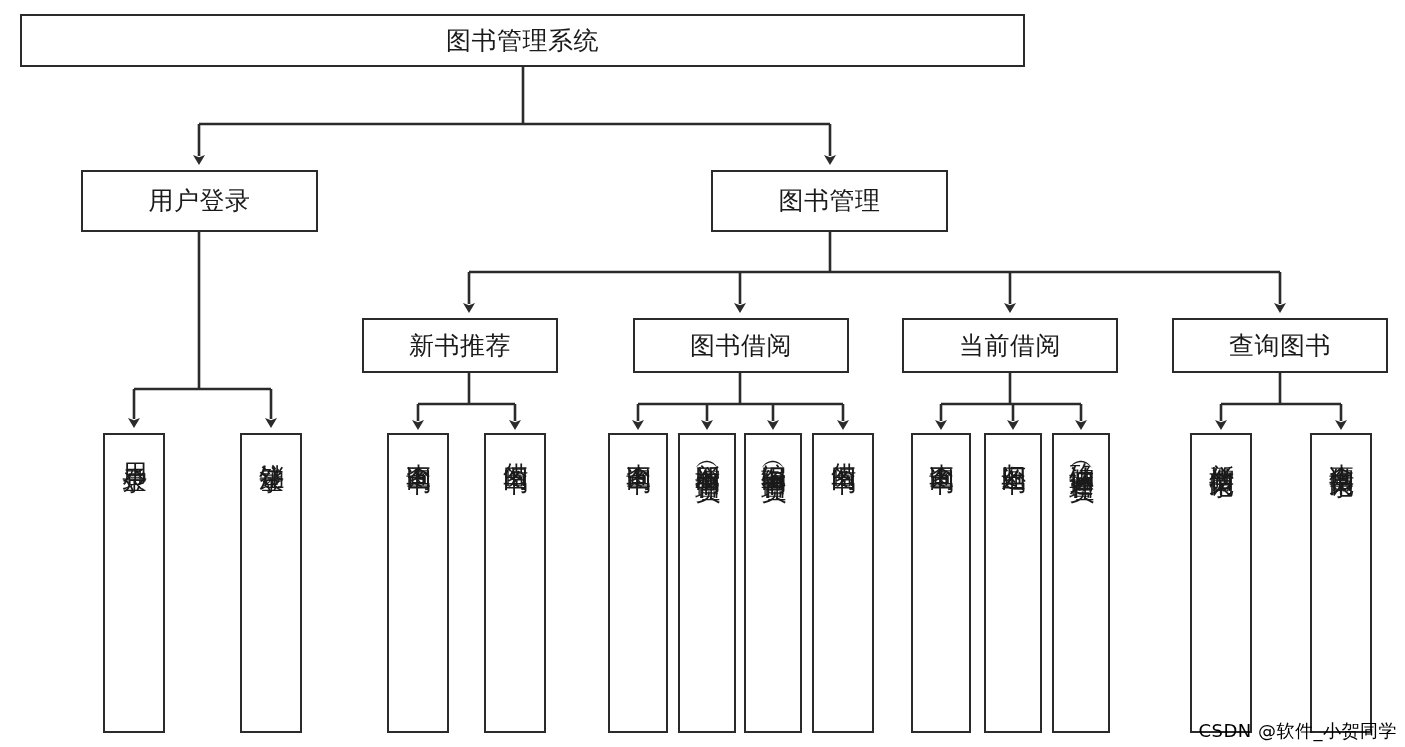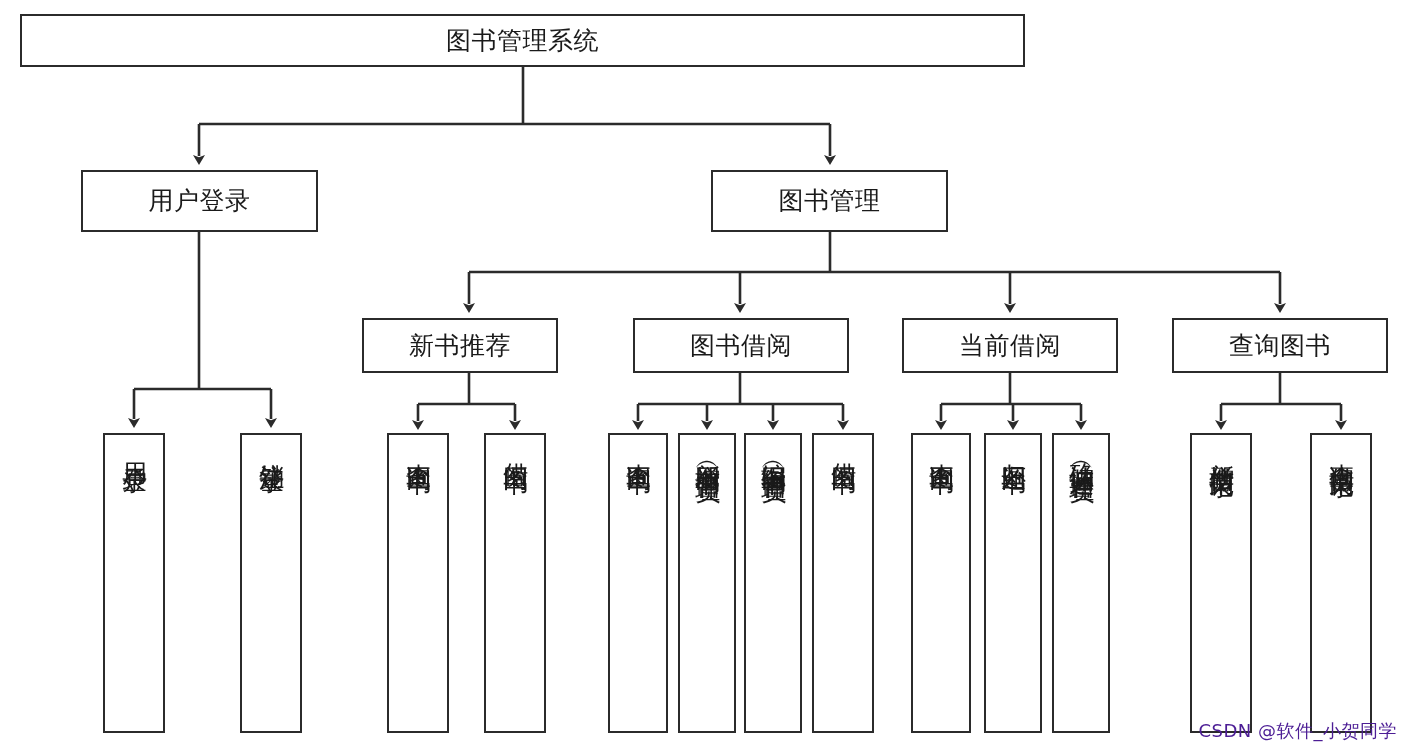--- a/index.html
+++ b/index.html
@@ -63,21 +63,21 @@
     line-height: 1.06;
     letter-spacing: 2.5px;
     height: auto;
     max-height: 100%;
   }
   .watermark {
     position: absolute;
     right: 8px;
     bottom: 4px;
     font-size: 18px;
-    color: #4c1d95;
+    color: #000000;
     letter-spacing: 0.5px;
     z-index: 5;
     white-space: nowrap;
     font-family: "DejaVu Sans", "Liberation Sans", sans-serif;
   }
 </style>
 </head>
 <body>
 
 <div id="canvas">

